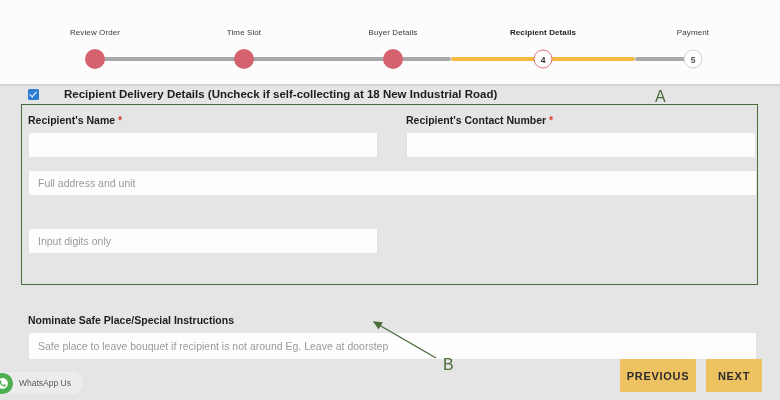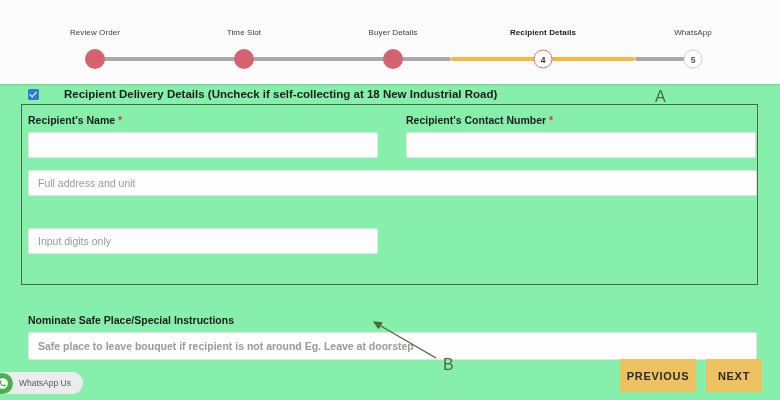--- a/index.html
+++ b/index.html
@@ -6,21 +6,21 @@
   html, body {
     margin: 0; padding: 0;
     width: 780px; height: 400px;
     overflow: hidden;
     background: #ffffff;
     font-family: "Liberation Sans", sans-serif;
   }
   #page {
     position: relative;
     width: 780px; height: 400px;
-    background: #86efac;
+    background: #e5e5e5;
   }
 
   
   .stepper {
     position: absolute;
     left: 0; top: 0;
     width: 780px; height: 84px;
     background: #fcfcfc;
   }
   .step-labels {
@@ -155,21 +155,21 @@
     color: #333;
     outline: none;
   }
   .finput::placeholder { color: #9a9a9a; }
 
   #f-name      { left: 28px;  top: 10px;  width: 350px; }
   #f-contact   { left: 406px; top: 10px;  width: 350px; }
   #f-address   { left: 28px;  top: 66px;  width: 729px; }
   #f-postal    { left: 28px;  top: 124px; width: 350px; }
   #f-safeplace { left: 28px;  top: 182px; width: 729px; margin-top: 28px; }
-  #f-safeplace .finput { height: 28px; font-weight: bold; }
+  #f-safeplace .finput { height: 28px; }
 
   
   .btn {
     position: absolute;
     background: #eec161;
     border: none;
     color: #2c2c2c;
     font-size: 11px;
     font-weight: bold;
     letter-spacing: .7px;
@@ -206,21 +206,21 @@
 
 <div id="page">
 
   <div class="stepper">
 
     <div class="step-labels">
       <span class="step-label" style="left:95px">Review Order</span>
       <span class="step-label" style="left:244px">Time Slot</span>
       <span class="step-label" style="left:393px">Buyer Details</span>
       <span class="step-label active" style="left:543px">Recipient Details</span>
-      <span class="step-label" style="left:693px">WhatsApp</span>
+      <span class="step-label" style="left:693px">Payment</span>
     </div>
 
     <div class="track" style="left:95px;  width:149px"></div>
     <div class="track" style="left:244px; width:149px"></div>
     <div class="track" style="left:393px; width:58px"></div>
     <div class="track amber" style="left:451px; width:92px"></div>
     <div class="track amber" style="left:543px; width:92px"></div>
     <div class="track" style="left:635px; width:58px"></div>
 
     <div class="node done" style="left:95px"></div>

